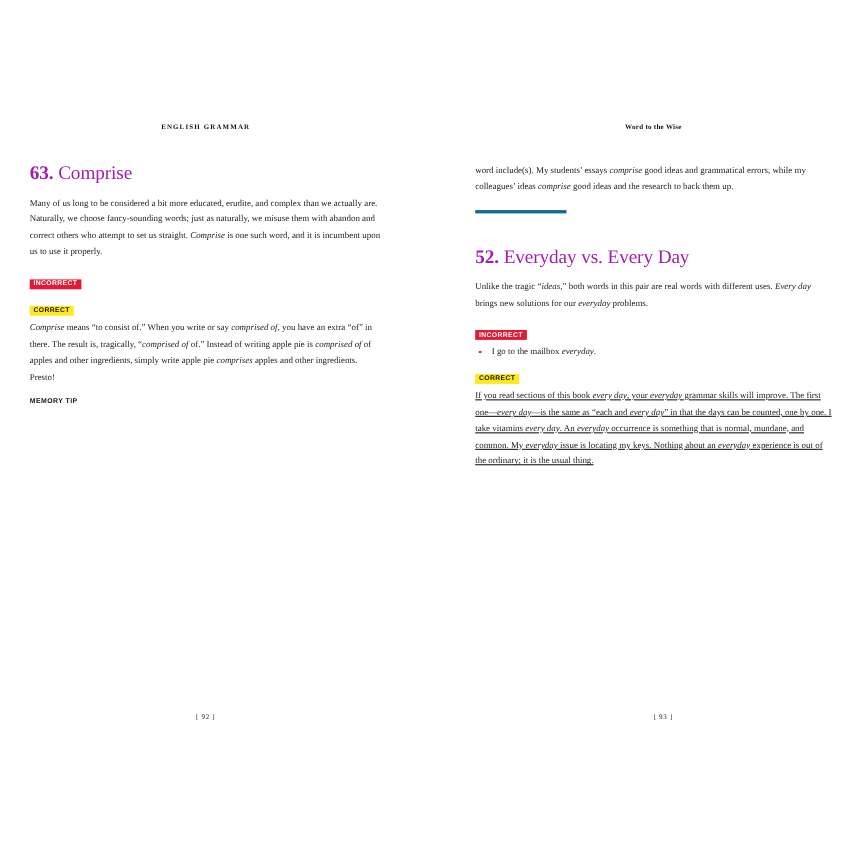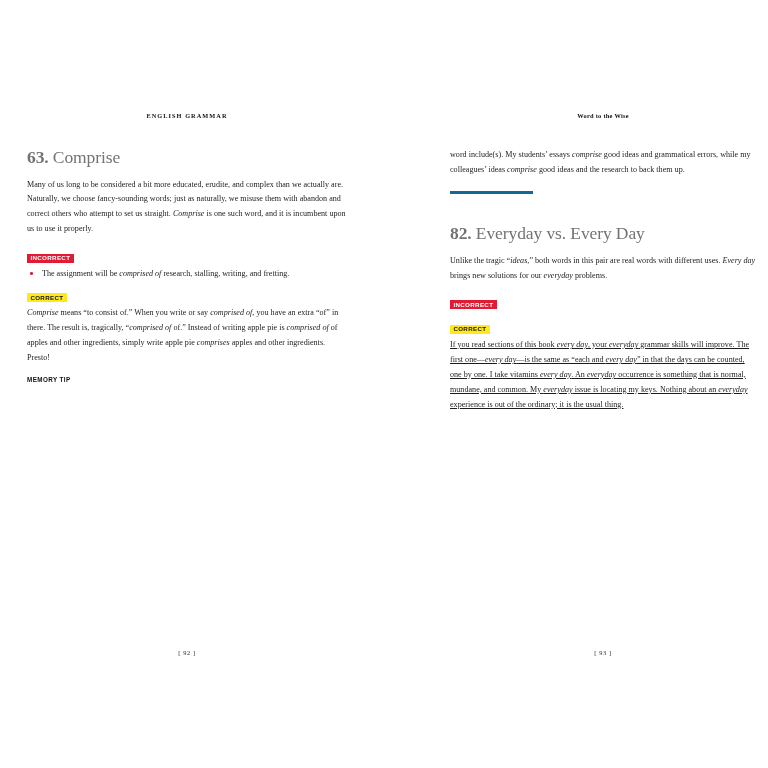--- a/index.html
+++ b/index.html
@@ -36,21 +36,21 @@
   .page-inner {
     position: absolute;
     top: 112px;
     bottom: 96px;
   }
   .page-left .page-inner {
     left: 27px;
     right: 37px;
   }
   .page-right .page-inner {
-    left: 66px;
+    left: 48px;
     right: 12px;
   }
 
   .running-head {
     font-family: "Liberation Serif", serif;
     font-size: 6.3px;
     letter-spacing: 1.05px;
     text-align: center;
     color: #111111;
     margin: 0 0 29px 0;
@@ -63,21 +63,21 @@
     text-transform: none;
     font-size: 6.4px;
   }
 
   h2.section-title {
     font-family: "Liberation Serif", serif;
     font-size: 17.5px;
     line-height: 1.12;
     margin: 0 0 10px 0;
     font-weight: 400;
-    color: #737373;
+    color: #a21caf;
     letter-spacing: -0.1px;
   }
   h2.section-title .num {
     font-weight: 700;
   }
 
   p.body-text {
     font-size: 8.1px;
     line-height: 1.84;
     margin: 0 0 9px 0;
@@ -173,61 +173,61 @@
       <h2 class="section-title">
         <span class="num">63.</span>
         <span>Comprise</span>
       </h2>
 
       <p class="body-text">Many of us long to be considered a bit more educated, erudite, and complex than we actually are. Naturally, we choose fancy-sounding words; just as naturally, we misuse them with abandon and correct others who attempt to set us straight. <em>Comprise</em> is one such word, and it is incumbent upon us to use it properly.</p>
 
       <div class="badge badge-incorrect">INCORRECT</div>
 
       <ul class="examples">
+      </ul>
+
+      <div class="badge badge-correct">CORRECT</div>
+
+      <p class="body-text"><em>Comprise</em> means “to consist of.” When you write or say <em>comprised of</em>, you have an extra “of” in there. The result is, tragically, “<em>comprised of</em> of.” Instead of writing apple pie is <em>comprised of</em> of apples and other ingredients, simply write apple pie <em>comprises</em> apples and other ingredients. Presto!</p>
+
+      <div class="label-tip">MEMORY TIP</div>
+
+
+    </div>
+
+    <div class="folio">[ 92 ]</div>
+  </div>
+
+  <div class="page page-right">
+    <div class="page-inner">
+
+      <div class="running-head italicish">Word to the Wise</div>
+
+      <p class="body-text">word include(s). My students’ essays <em>comprise</em> good ideas and grammatical errors, while my colleagues’ ideas <em>comprise</em> good ideas and the research to back them up.</p>
+
+      <div class="rule"></div>
+
+      <h2 class="section-title">
+        <span class="num">52.</span>
+        <span>Everyday vs. Every Day</span>
+      </h2>
+
+      <p class="body-text">Unlike the tragic “<em>ideas</em>,” both words in this pair are real words with different uses. <em>Every day</em> brings new solutions for our <em>everyday</em> problems.</p>
+
+      <div class="badge badge-incorrect">INCORRECT</div>
+
+      <ul class="examples">
         <li>
           <span class="dot"></span>
-          <span>The assignment will be <em>comprised of</em> research, stalling, writing, and fretting.</span>
+          <span>I go to the mailbox <em>everyday</em>.</span>
         </li>
       </ul>
 
       <div class="badge badge-correct">CORRECT</div>
 
-      <p class="body-text"><em>Comprise</em> means “to consist of.” When you write or say <em>comprised of</em>, you have an extra “of” in there. The result is, tragically, “<em>comprised of</em> of.” Instead of writing apple pie is <em>comprised of</em> of apples and other ingredients, simply write apple pie <em>comprises</em> apples and other ingredients. Presto!</p>
-
-      <div class="label-tip">MEMORY TIP</div>
-
-
-    </div>
-
-    <div class="folio">[ 92 ]</div>
-  </div>
-
-  <div class="page page-right">
-    <div class="page-inner">
-
-      <div class="running-head italicish">Word to the Wise</div>
-
-      <p class="body-text">word include(s). My students’ essays <em>comprise</em> good ideas and grammatical errors, while my colleagues’ ideas <em>comprise</em> good ideas and the research to back them up.</p>
-
-      <div class="rule"></div>
-
-      <h2 class="section-title">
-        <span class="num">82.</span>
-        <span>Everyday vs. Every Day</span>
-      </h2>
-
-      <p class="body-text">Unlike the tragic “<em>ideas</em>,” both words in this pair are real words with different uses. <em>Every day</em> brings new solutions for our <em>everyday</em> problems.</p>
-
-      <div class="badge badge-incorrect">INCORRECT</div>
-
-      <ul class="examples">
-      </ul>
-
-      <div class="badge badge-correct">CORRECT</div>
-
       <p class="body-text">If you read sections of this book <em>every day</em>, your <em>everyday</em> grammar skills will improve. The first one—<em>every day</em>—is the same as “each and <em>every day</em>” in that the days can be counted, one by one. I take vitamins <em>every day</em>. An <em>everyday</em> occurrence is something that is normal, mundane, and common. My <em>everyday</em> issue is locating my keys. Nothing about an <em>everyday</em> experience is out of the ordinary; it is the usual thing.</p>
 
     </div>
 
     <div class="folio">[ 93 ]</div>
   </div>
 
 </div>
 
 </body></html>

